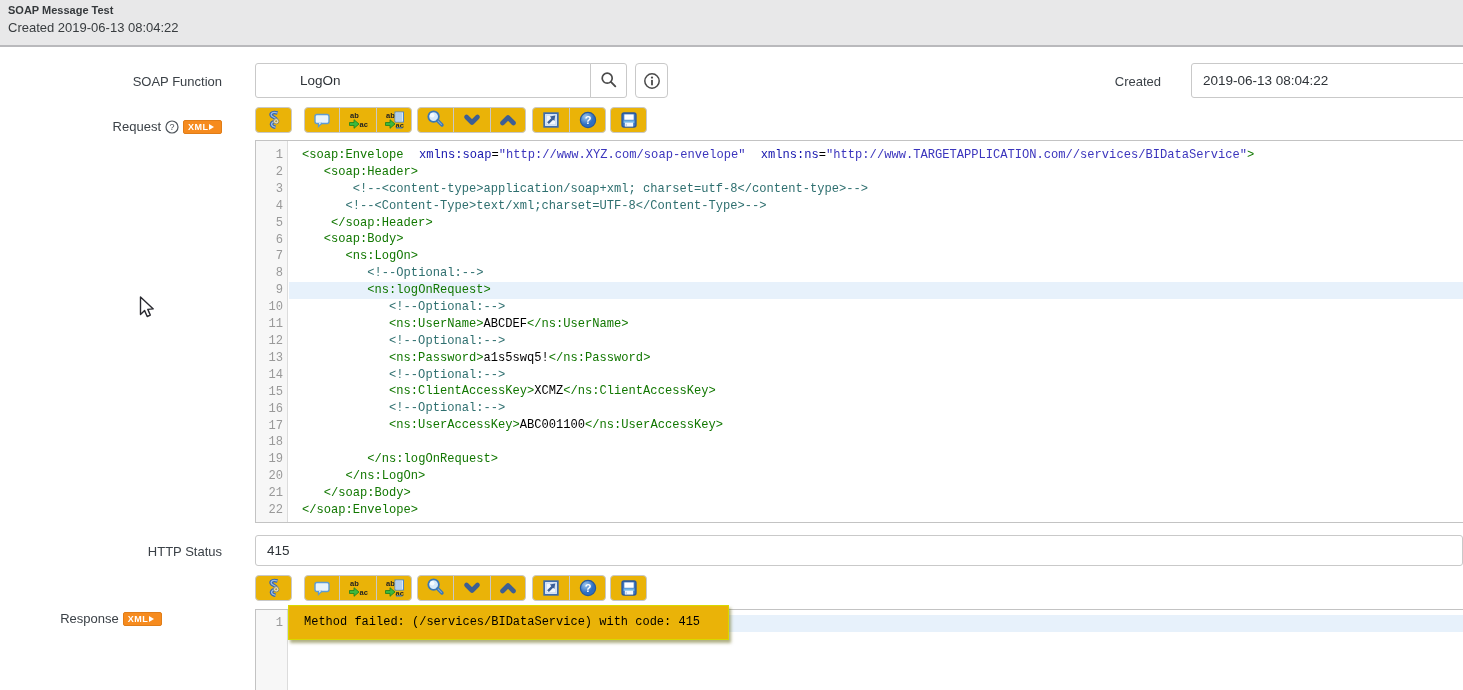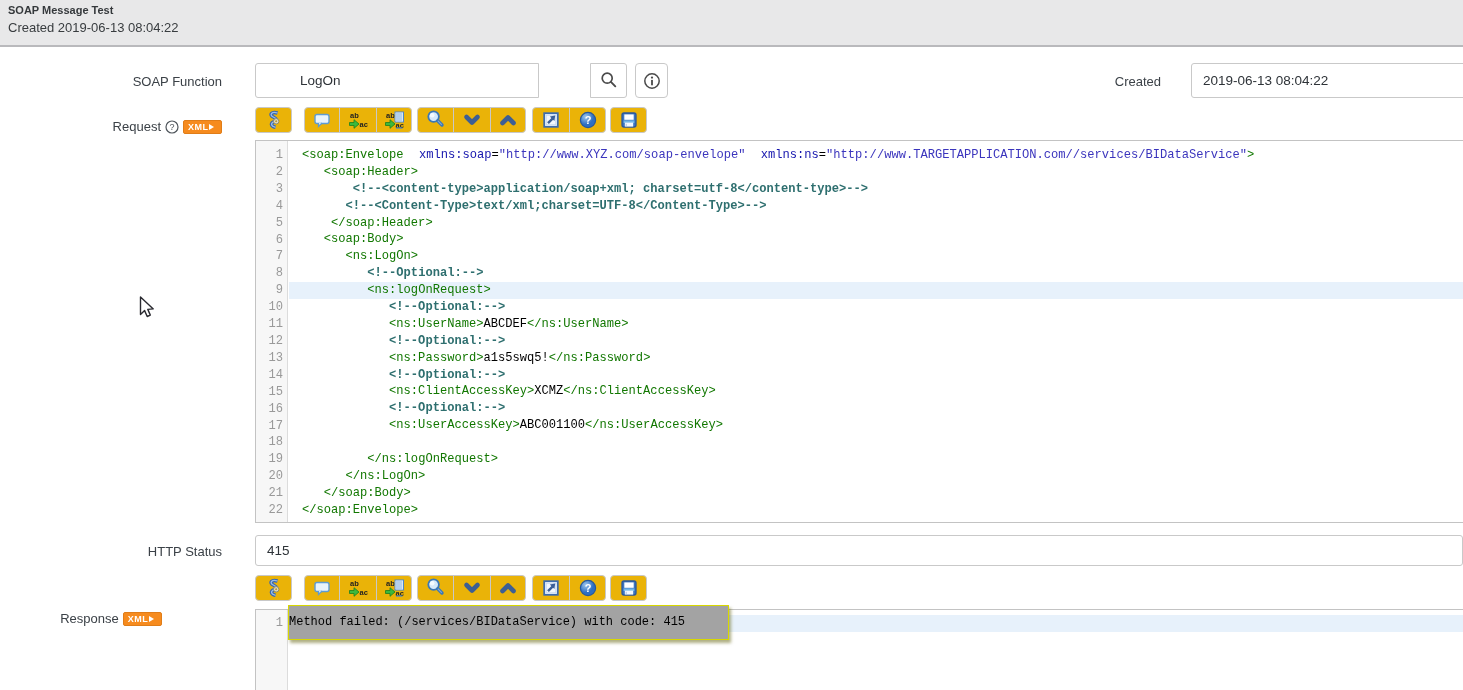--- a/index.html
+++ b/index.html
@@ -35,32 +35,32 @@
   .ed { position:absolute; background:#fff; border:1px solid #c3c3c3; border-right:none; }
   .gut { position:absolute; left:0; top:0; bottom:0; width:32px; background:#f7f7f7;
     border-right:1px solid #dcdcdc; }
   .cm, .gut { font-family:"Liberation Mono", monospace; font-size:12.1px; line-height:16.9px; }
   .gut div { text-align:right; padding-right:4px; color:#999; }
   .cm { position:absolute; left:33px; top:0; right:0; white-space:pre; color:#000; }
   .cm div { padding-left:13px; height:16.9px; }
   .t { color:#117700; }
   .a { color:#1414ad;margin-left:8px; }
   .s { color:#3b35bd; }
-  .c { color:#2e6f6f;font-weight:bold; }
+  .c { color:#2e6f6f; }
   .hl { position:absolute; left:33px; right:0; background:#e7f1fb; }
 </style>
 </head>
 <body>
 <div id="hdr" class="abs">
   <div class="t1">SOAP Message Test</div>
   <div class="t2">Created 2019-06-13 08:04:22</div>
 </div>
 
 <div class="abs lbl" style="left:0;top:74px;width:222px;text-align:right;">SOAP Function</div>
-<div class="abs inp" style="left:255px;top:63px;width:284px;height:35px;border-radius:3px 0 0 3px;padding-left:44px;">LogOn</div>
+<div class="abs inp" style="left:255px;top:63px;width:336px;height:35px;border-radius:3px 0 0 3px;padding-left:44px;">LogOn</div>
 <div class="abs btn" style="left:590px;top:63px;width:37px;height:35px;border-radius:0 3px 3px 0;">
   <svg width="20" height="20" viewBox="0 0 20 20">
       <circle cx="8.2" cy="7.2" r="5" fill="none" stroke="#4a4a4a" stroke-width="1.7"></circle>
       <line x1="11.9" y1="10.9" x2="16.3" y2="15.3" stroke="#4a4a4a" stroke-width="1.9" stroke-linecap="round"></line>
     </svg>
 </div>
 <div class="abs btn" style="left:635px;top:63px;width:33px;height:35px;">
   <svg width="20" height="20" viewBox="0 0 20 20">
       <circle cx="10" cy="10" r="7.2" fill="none" stroke="#4a4a4a" stroke-width="1.5"></circle>
       <circle cx="10" cy="6.6" r="1.15" fill="#4a4a4a"></circle>
@@ -284,17 +284,17 @@
       <span class="tri"></span>
     </span>
 </div>
 
 <div class="ed" style="left:255px;top:609px;width:1208px;height:81px;border-bottom:none;">
   <div class="hl" style="top:5.3px;height:16.9px;"></div>
   <div class="gut">
       <div style="padding-top:5px;">1</div>
     </div>
 </div>
-<div class="abs" style="left:288px;top:605px;width:441px;height:34.5px;background:#a3a3a3;border:1px solid #d8d800;box-shadow:2px 3px 3px rgba(110,110,30,0.55);z-index:5;font-family:'Liberation Mono',monospace;font-size:12px;color:#000;display:flex;align-items:center;">Method failed: (/services/BIDataService) with code: 415</div>
+<div class="abs" style="left:288px;top:605px;width:441px;height:34.5px;background:#eab308;border:1px solid #d8d800;box-shadow:2px 3px 3px rgba(110,110,30,0.55);z-index:5;font-family:'Liberation Mono',monospace;font-size:12px;color:#000;display:flex;align-items:center;padding-left:15px;">Method failed: (/services/BIDataService) with code: 415</div>
 
 <svg class="abs" style="left:138px;top:295px;z-index:9;" width="18" height="24" viewBox="0 0 18 24">
   <path d="M2.5,2 L2.5,19.5 L6.6,15.6 L9.2,21.5 L12.3,20.1 L9.8,14.4 L15.3,13.9 Z" fill="#fff" stroke="#2a2a30" stroke-width="1.4" stroke-linejoin="round"></path>
 </svg>
 
 </body></html>

